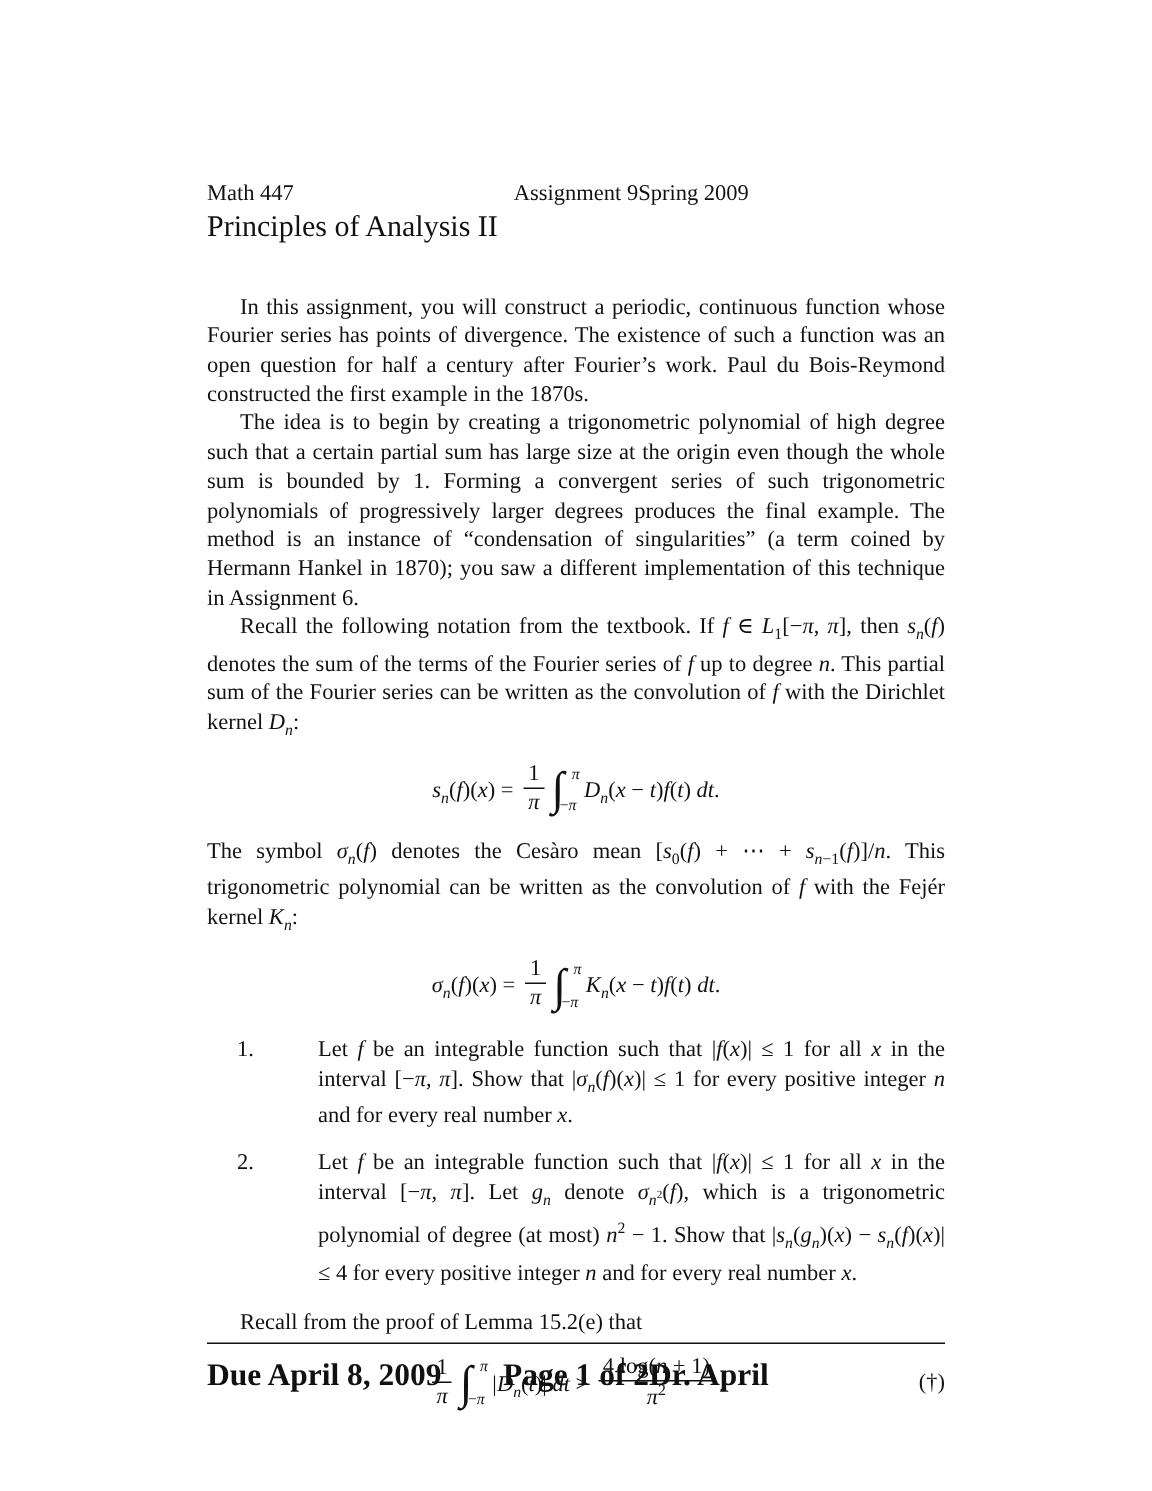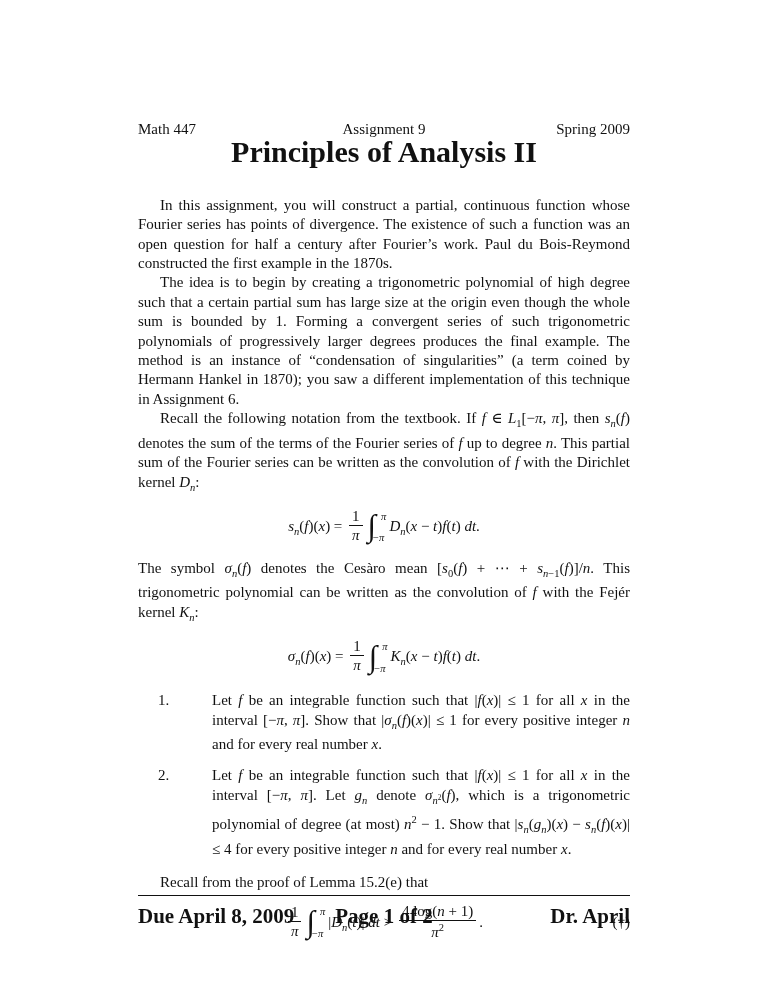--- a/index.html
+++ b/index.html
@@ -8,23 +8,23 @@
     width:768px; height:994px;
     font-family:"Liberation Serif", "DejaVu Serif", serif;
     color:#111;
   }
   .page { position:relative; width:740px; height:994px; background:#ffffff; overflow:hidden; }
   .content { position:absolute; left:138px; top:120px; width:492px; font-size:15px; line-height:19.4px; }
 
   .header-row { display:grid; grid-template-columns:1fr auto 1fr; font-size:15px; }
   .header-left { text-align:left; }
   .header-center { text-align:center; }
-  .header-right { text-align:right; }
+  .header-right { text-align:left; }
 
-  .doc-title { font-size:30px; font-weight:bold; text-align:center; margin-top:3px; }
+  .doc-title { font-size:20px; font-weight:normal; margin-top:3px; }
 
   .body-text { margin-top:34px; }
   p.para { text-align:justify; }
   p.indent { text-indent:22px; }
 
   .eq { position:relative; display:flex; justify-content:center; align-items:center; margin:11px 0; min-height:40px; }
   .eq-body { line-height:normal; white-space:nowrap; }
   .eq-tag { position:absolute; right:0; top:50%; transform:translateY(-50%); }
 
   .frac { display:inline-flex; flex-direction:column; vertical-align:middle; text-align:center; margin:0 3px; position:relative; top:-2px; }
@@ -57,21 +57,21 @@
 
     <div class="header-row">
       <span class="header-left">Math 447</span>
       <span class="header-center">Assignment 9</span>
       <span class="header-right">Spring 2009</span>
     </div>
 
     <div class="doc-title">Principles of Analysis II</div>
 
     <div class="body-text">
-      <p class="para indent">In this assignment, you will construct a partial, continuous function whose Fourier series has points of divergence. The existence of such a function was an open question for half a century after Fourier’s work. Paul du Bois-Reymond constructed the first example in the 1870s.</p>
+      <p class="para indent">In this assignment, you will construct a periodic, continuous function whose Fourier series has points of divergence. The existence of such a function was an open question for half a century after Fourier’s work. Paul du Bois-Reymond constructed the first example in the 1870s.</p>
       <p class="para indent">The idea is to begin by creating a trigonometric polynomial of high degree such that a certain partial sum has large size at the origin even though the whole sum is bounded by 1. Forming a convergent series of such trigonometric polynomials of progressively larger degrees produces the final example. The method is an instance of “condensation of singularities” (a term coined by Hermann Hankel in 1870); you saw a different implementation of this technique in Assignment 6.</p>
       <p class="para indent">Recall the following notation from the textbook. If <i>f</i> ∈ <i>L</i><sub>1</sub>[−<i>π</i>, <i>π</i>], then <i>s</i><sub><i>n</i></sub>(<i>f</i>) denotes the sum of the terms of the Fourier series of <i>f</i> up to degree <i>n</i>. This partial sum of the Fourier series can be written as the convolution of <i>f</i> with the Dirichlet kernel <i>D</i><sub><i>n</i></sub>:</p>
 
       <div class="eq">
         <span class="eq-body"><i>s</i><sub><i>n</i></sub>(<i>f</i>)(<i>x</i>) = <span class="frac">
               <span class="fnum">1</span>
               <span class="fden"><i>π</i></span>
             </span><span class="intwrap">
               <span class="int">∫</span>
               <span class="lims">

